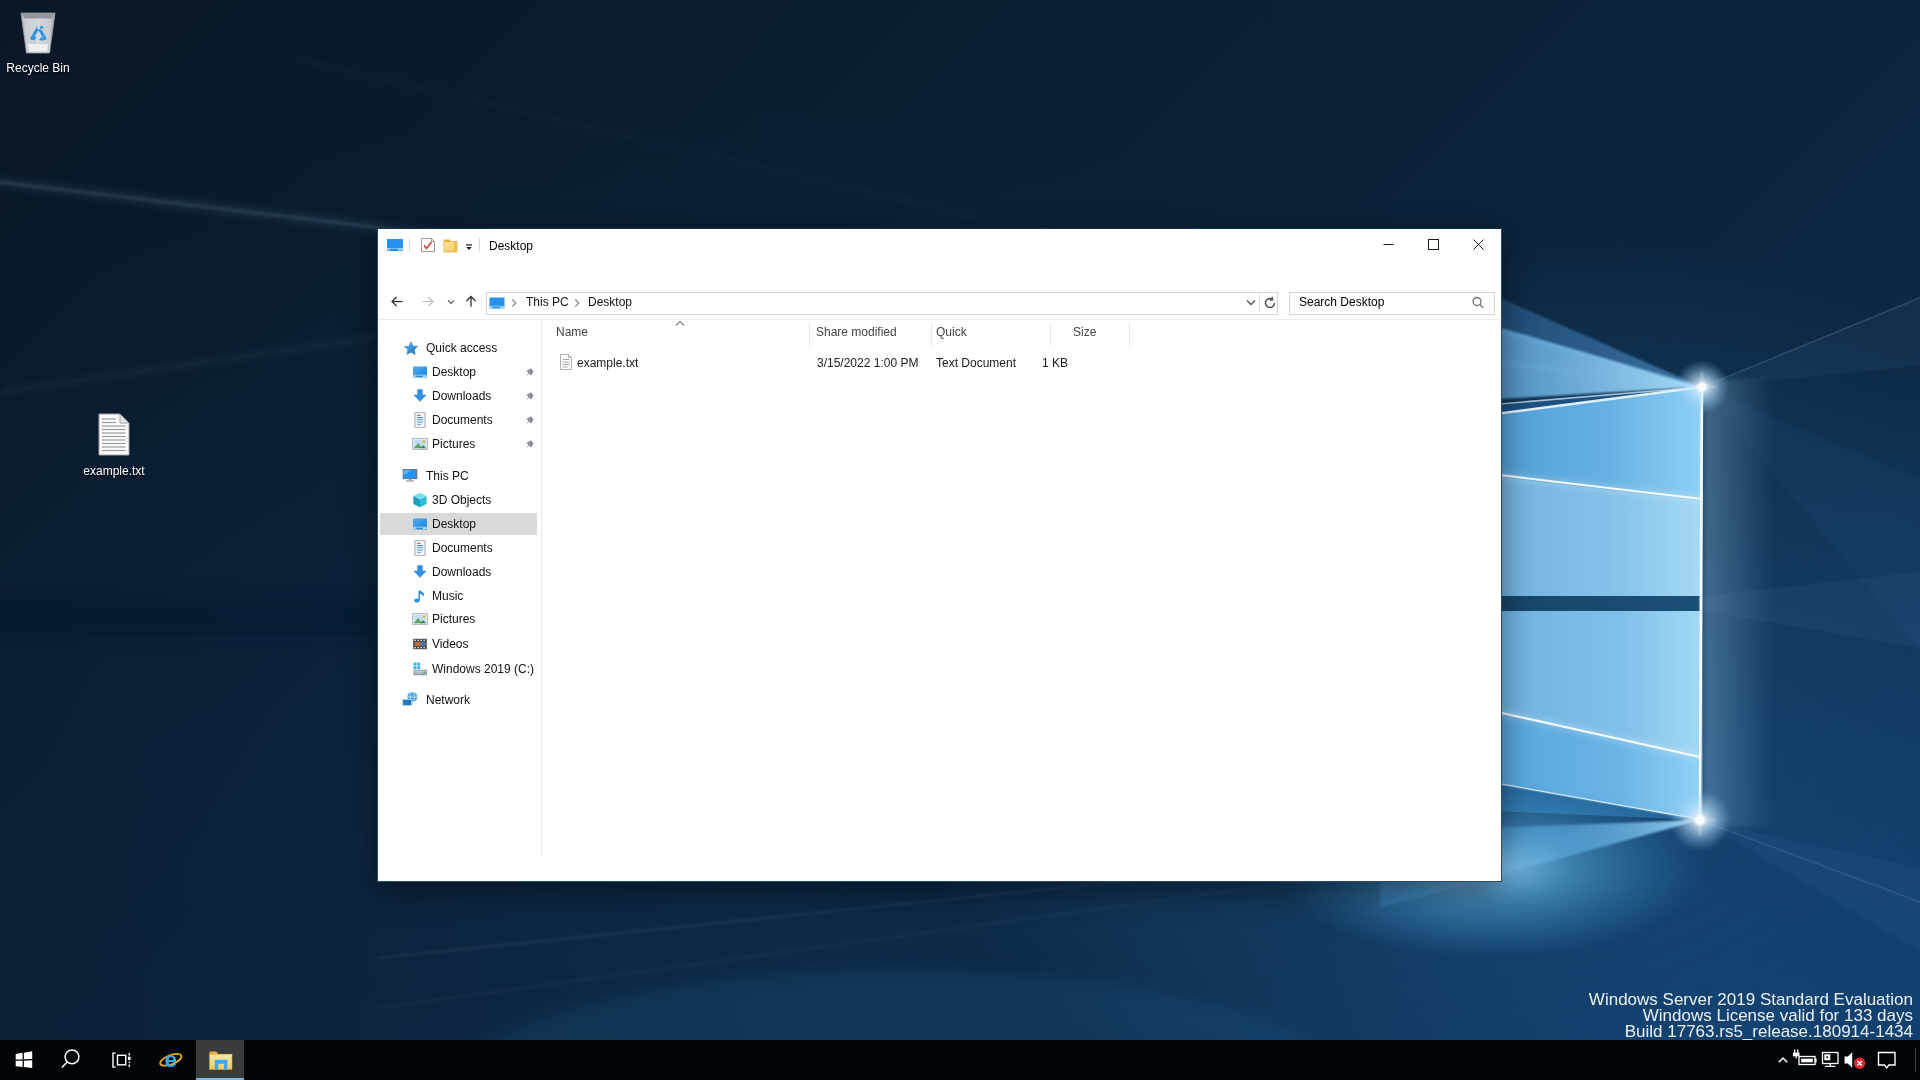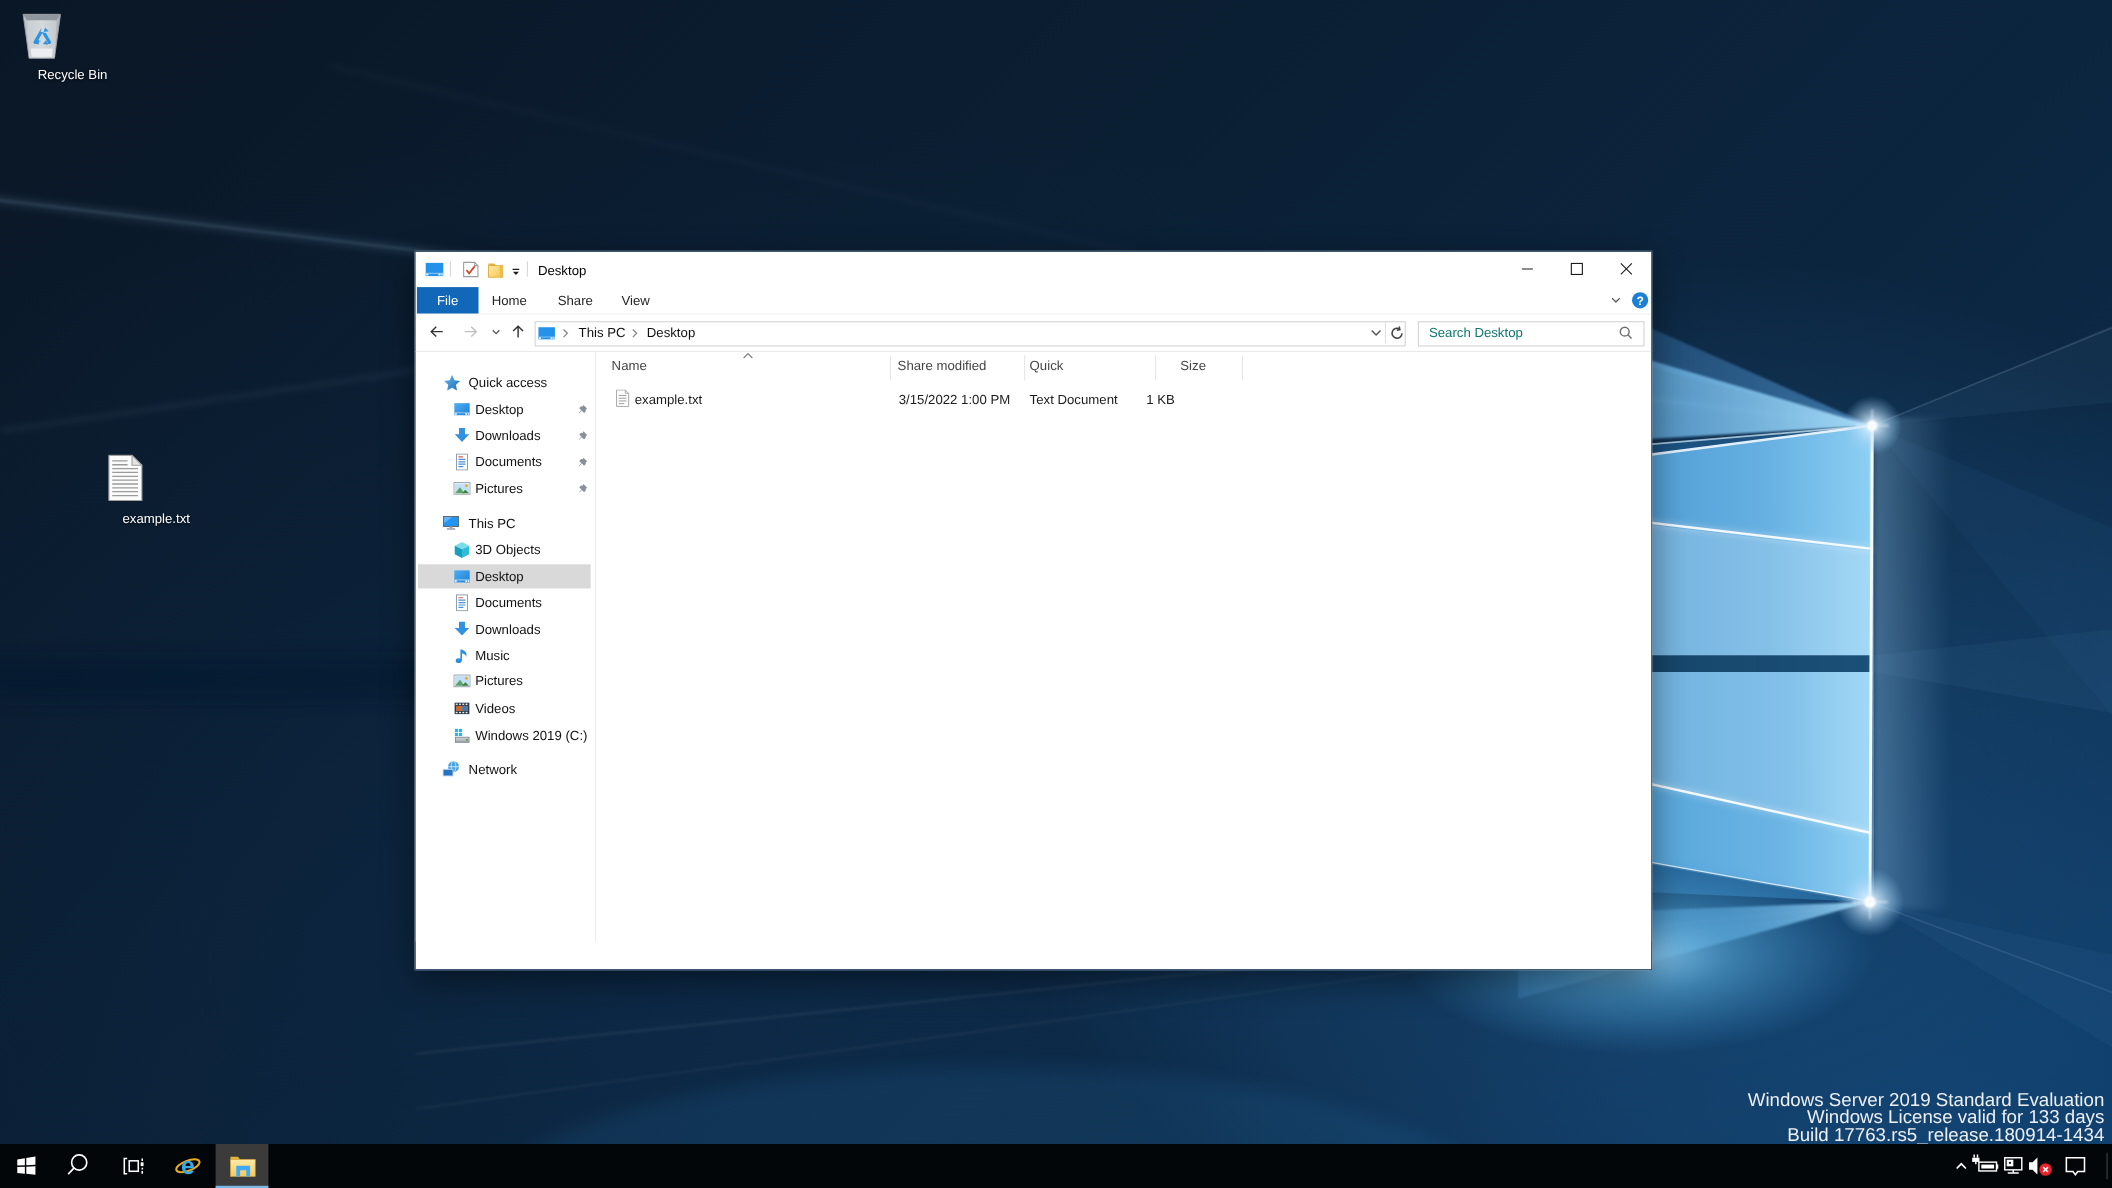--- a/index.html
+++ b/index.html
@@ -5,21 +5,21 @@
   html,body{margin:0;padding:0;width:1920px;height:1080px;overflow:hidden;
     font-family:"Liberation Sans",sans-serif;}
   #desk{position:absolute;inset:0;width:1920px;height:1080px;
     background:
       radial-gradient(900px 700px at 1530px 720px, rgba(45,125,195,.30) 0%, rgba(45,125,195,.12) 50%, rgba(45,125,195,0) 70%),
       radial-gradient(1500px 1000px at 700px 850px, rgba(18,70,125,.20), rgba(18,70,125,0) 75%),
       radial-gradient(900px 500px at 1750px 1080px, rgba(25,95,160,.18), rgba(25,95,160,0) 75%),
       linear-gradient(135deg, #0a1726 0%, #0b1f34 40%, #0c2844 75%, #0d3964 100%);}
   #wallsvg{position:absolute;left:0;top:0;}
   .dlabel{position:absolute;color:#fff;font-size:12px;text-align:center;
-    text-shadow:0 1px 2px rgba(0,0,0,.8);padding-left:28px;}
+    text-shadow:0 1px 2px rgba(0,0,0,.8);}
   #watermark{position:absolute;right:7px;top:992px;text-align:right;
     color:rgba(255,255,255,.92);font-size:17px;line-height:16px;}
   
   #win{position:absolute;left:377px;top:228px;width:1123px;height:652px;
     background:#fff;border:1px solid #2a4a6e;border-top-color:#123252;
     box-shadow:0 10px 30px rgba(0,0,0,.45);}
   #titlebar{position:absolute;left:0;top:0;width:100%;height:32px;background:#fff;}
   .cap{position:absolute;top:0;width:45px;height:30px;}
   #qat{position:absolute;left:8px;top:6px;}
   #wtitle{position:absolute;left:111px;top:10px;font-size:12px;color:#000;}
@@ -27,21 +27,21 @@
   #menurow{position:absolute;left:0;top:32px;width:100%;height:24px;background:#fff;
     border-bottom:1px solid #ececec;}
   #filetab{position:absolute;left:1px;top:0px;width:56px;height:24px;background:#1168b8;
     color:#fff;font-size:12px;text-align:center;line-height:24px;}
   .mtab{position:absolute;top:0;height:24px;font-size:12px;color:#262626;line-height:24px;}
   
   #addrrow{position:absolute;left:0;top:57px;width:100%;height:33px;background:#fff;}
   #addrbox{position:absolute;left:108px;top:6px;width:790px;height:21px;background:#fff;
     border:1px solid #d4d4d4;font-size:12px;color:#000;}
   #searchbox{position:absolute;left:911px;top:6px;width:204px;height:21px;background:#fff;
-    border:1px solid #d4d4d4;font-size:12px;color:#0f766e;}
+    border:1px solid #d4d4d4;font-size:12px;color:#000000;}
   
   #content{position:absolute;left:0;top:90px;width:100%;height:536px;background:#fff;
     border-top:1px solid #eaeaea;}
   #navsep{position:absolute;left:163px;top:0;width:1px;height:536px;background:#ebebeb;}
   .nav{position:absolute;font-size:12px;color:#121212;white-space:nowrap;}
   .nicon{position:absolute;width:16px;height:16px;}
   .pin{position:absolute;left:146px;width:11px;height:11px;}
   #seldesktop{position:absolute;left:2px;top:193px;width:157px;height:22px;background:#d9d9d9;}
   
   .colh{position:absolute;top:5px;font-size:12px;color:#454545;}
@@ -248,33 +248,20 @@
     </svg>
     <div id="wtitle">Desktop</div>
     <svg class="cap" style="right:90px;" viewBox="0 0 45 30">
       <path d="M17.5 15.5h10" stroke="#1a1a1a" stroke-width="1"></path>
     </svg>
     <svg class="cap" style="right:45px;" viewBox="0 0 45 30">
       <rect x="17.5" y="10.5" width="10" height="10" fill="none" stroke="#1a1a1a" stroke-width="1"></rect>
     </svg>
     <svg class="cap" style="right:0px;" viewBox="0 0 45 30">
       <path d="M17.5 10.5l10 10M27.5 10.5l-10 10" stroke="#1a1a1a" stroke-width="1"></path>
-    </svg>
-  </div>
-  <div id="menurow">
-    <div id="filetab">File</div>
-    <div class="mtab" style="left:69px;">Home</div>
-    <div class="mtab" style="left:129px;">Share</div>
-    <div class="mtab" style="left:187px;">View</div>
-    <svg style="position:absolute;left:1086px;top:7px;" width="10" height="10" viewBox="0 0 10 10">
-      <path d="M1.5 3l3.5 3.5L8.5 3" fill="none" stroke="#5a5a5a" stroke-width="1.2"></path>
-    </svg>
-    <svg style="position:absolute;left:1105px;top:4px;" width="16" height="16" viewBox="0 0 16 16">
-      <circle cx="8" cy="8" r="7.4" fill="#1c80d4"></circle>
-      <text x="8" y="12" font-size="11" font-weight="bold" fill="#fff" text-anchor="middle">?</text>
     </svg>
   </div>
   <div id="addrrow">
     <svg style="position:absolute;left:8px;top:4px;" width="100" height="24" viewBox="0 0 100 24">
       <path d="M16.5,11.5 H6" stroke="#333" stroke-width="1.3"></path>
       <path d="M10.6,7 L6,11.5 L10.6,16" fill="none" stroke="#333" stroke-width="1.3"></path>
       <path d="M36.5,11.5 H47" stroke="#c0c0c0" stroke-width="1.3"></path>
       <path d="M42.4,7 L47,11.5 L42.4,16" fill="none" stroke="#c0c0c0" stroke-width="1.3"></path>
       <path d="M62,10.3 L65,13.3 L68,10.3" fill="none" stroke="#555" stroke-width="1.2"></path>
       <path d="M85,16.8 V7 M80.5,11 L85,6.5 L89.5,11" fill="none" stroke="#333" stroke-width="1.3"></path>

